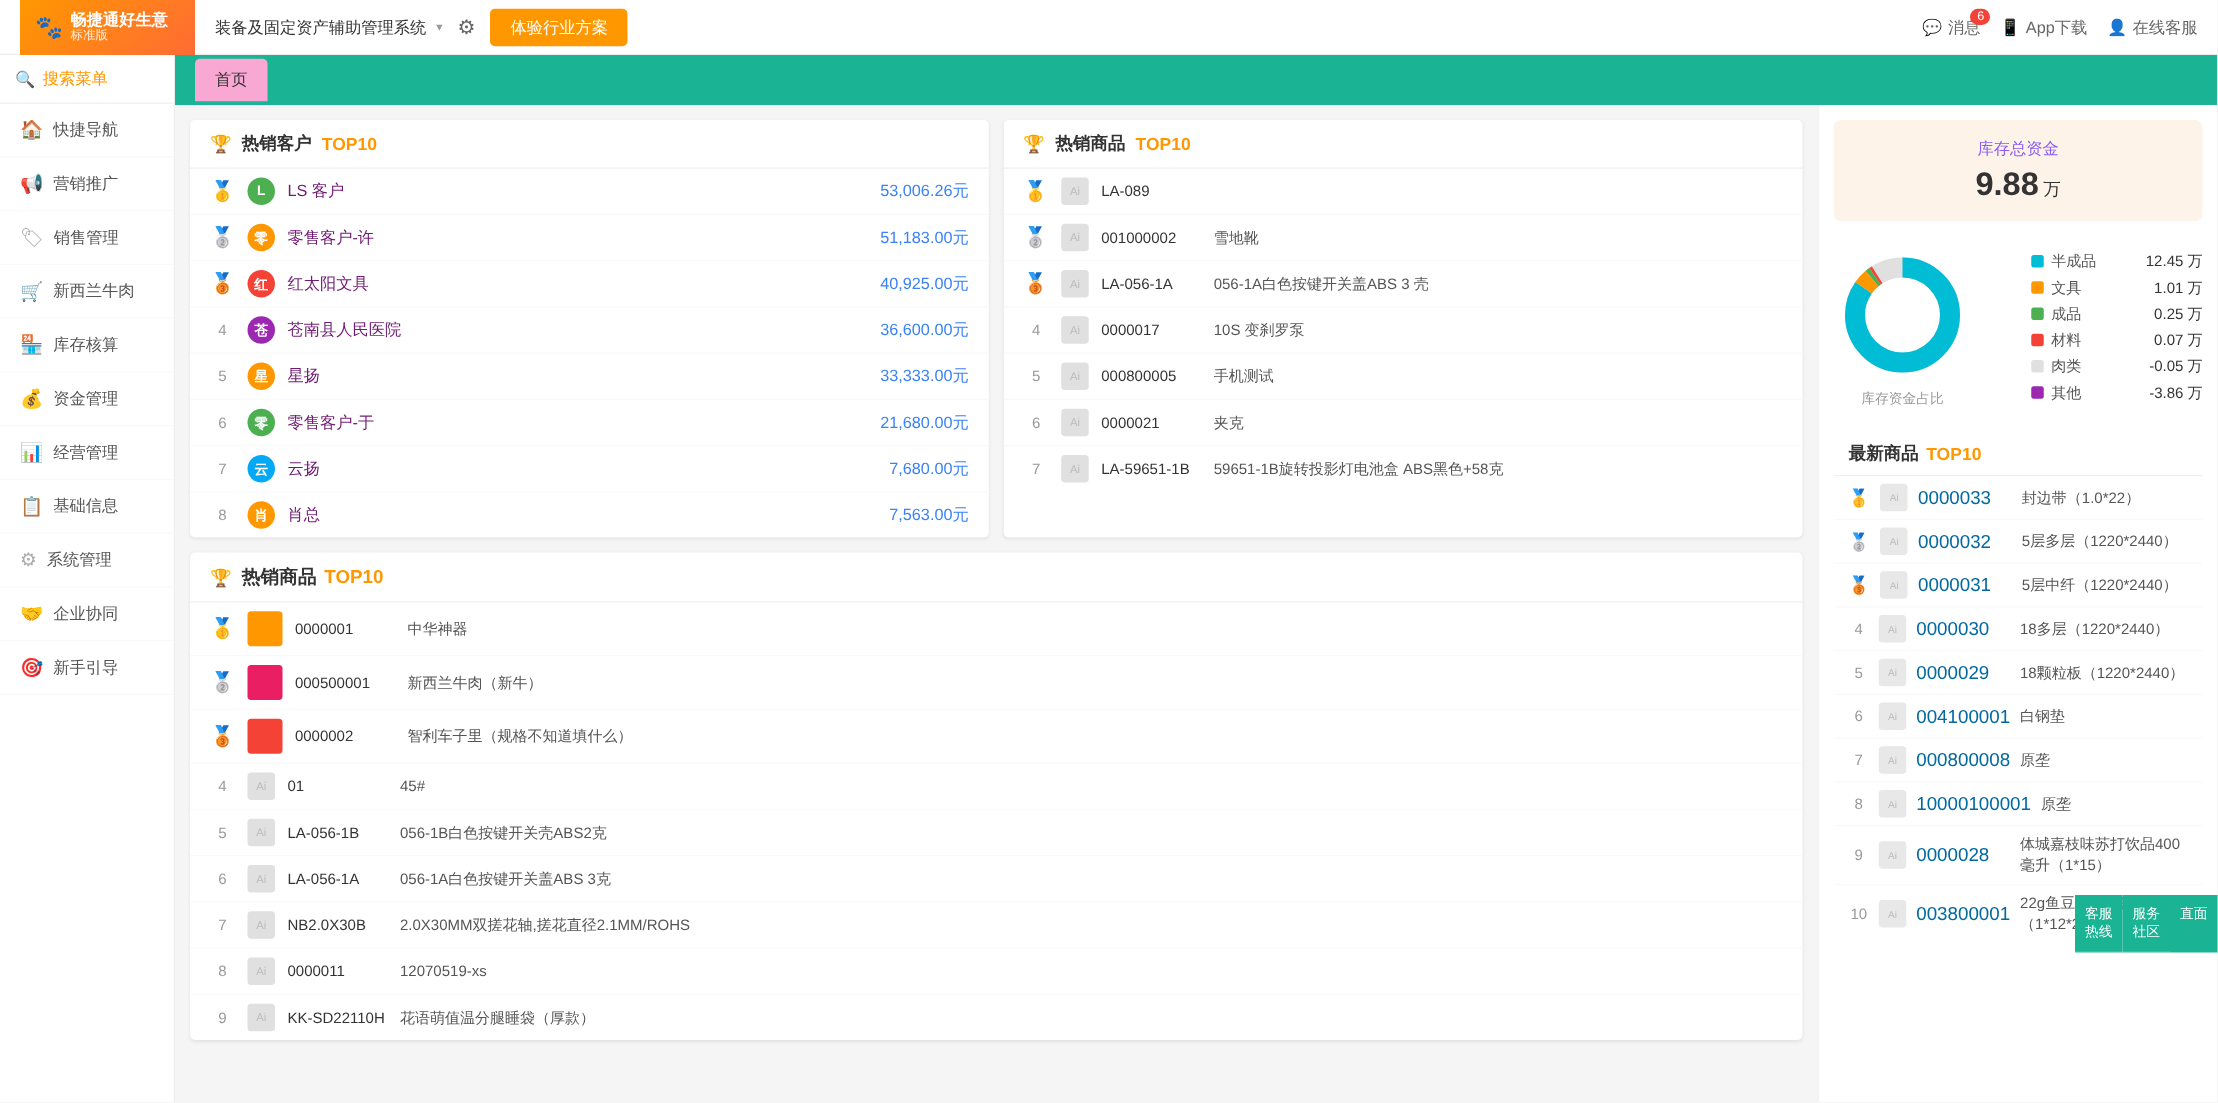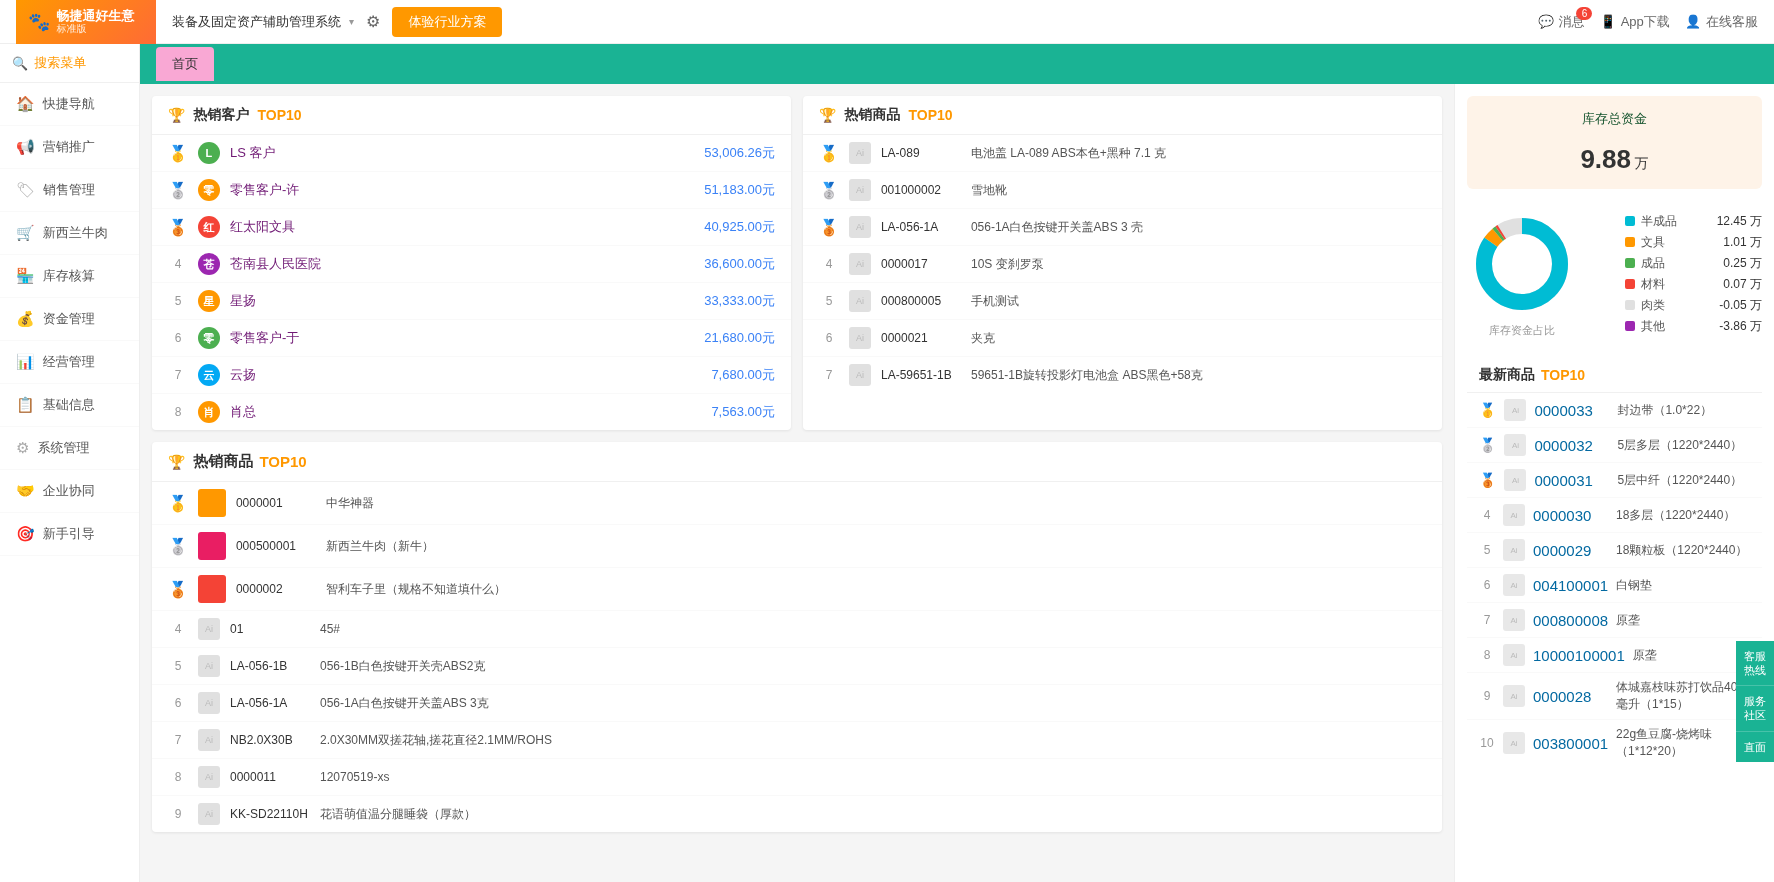--- a/index.html
+++ b/index.html
@@ -86,21 +86,21 @@
     
     .hot-product-row { display: flex; align-items: center; padding: 7px 16px; border-bottom: 1px solid #f9f9f9; gap: 10px; }
     .hot-product-row:last-child { border-bottom: none; }
     .product-img { width: 28px; height: 28px; background: #f0f0f0; border-radius: 3px; display: flex; align-items: center; justify-content: center; font-size: 10px; color: #bbb; flex-shrink: 0; }
     .product-code { color: #333; font-size: 12px; min-width: 80px; }
     .product-name { color: #555; font-size: 12px; flex: 1; }
 
     
     .right-panel { width: 320px; background: #fff; border-left: 1px solid #eee; overflow-y: auto; padding: 12px; display: flex; flex-direction: column; gap: 12px; flex-shrink: 0; }
     .inventory-total { background: #fef3e8; border-radius: 6px; padding: 14px 16px; text-align: center; }
-    .inventory-title { font-size: 13px; color: #14532d; margin-bottom: 16px; }
+    .inventory-title { font-size: 13px; color: #8b5cf6; margin-bottom: 4px; }
     .inventory-amount { font-size: 26px; font-weight: bold; color: #333; }
     .inventory-unit { font-size: 14px; color: #333; }
 
     
     .chart-section { display: flex; align-items: center; gap: 16px; padding: 8px 0; }
     .donut-container { position: relative; width: 110px; height: 110px; flex-shrink: 0; }
     .donut-container svg { width: 110px; height: 110px; }
     .chart-legend { flex: 1; display: flex; flex-direction: column; gap: 4px; }
     .legend-item { display: flex; align-items: center; gap: 6px; font-size: 12px; padding-left: 32px; }
     .legend-dot { width: 10px; height: 10px; border-radius: 2px; flex-shrink: 0; }
@@ -117,21 +117,21 @@
     .np-name { font-size: 12px; color: #555; flex: 1; }
 
     
     ::-webkit-scrollbar { width: 4px; }
     ::-webkit-scrollbar-track { background: #f0f0f0; }
     ::-webkit-scrollbar-thumb { background: #ccc; border-radius: 2px; }
 
     
     .float-btns {
       position: fixed; right: 0; bottom: 120px;
-      display: flex; flex-direction: column; gap: 0;
+      display: flex; flex-direction: row; gap: 0;
     }
     .float-btn {
       background: #1ab394; color: #fff; width: 38px; padding: 8px 4px;
       text-align: center; font-size: 11px; cursor: pointer; line-height: 1.3;
       border-bottom: 1px solid rgba(255,255,255,0.2);
     }
     .float-btn:last-child { border-bottom: none; }
 
     .section-title { font-size: 15px; font-weight: bold; color: #333; display: flex; align-items: center; gap: 6px; }
     .section-title .top-label { color: #ff9800; }
@@ -303,21 +303,20 @@
               <span>热销商品</span>
               <span class="top10-badge">TOP10</span>
             </div>
             <div id="hot-products-right-list">
                 <div class="hot-product-row">
     <span style="font-size:16px;">🥇</span>
     <div class="gray-placeholder">
                     <span style="font-size:9px;color:#bbb;">Ai</span>
                   </div>
     <span class="product-code">LA-089</span>
-    <span class="product-name">电池盖 LA-089 ABS本色+黑种 7.1 克</span>
   </div>
                 <div class="hot-product-row">
     <span style="font-size:16px;">🥈</span>
     <div class="gray-placeholder">
                     <span style="font-size:9px;color:#bbb;">Ai</span>
                   </div>
     <span class="product-code">001000002</span>
     <span class="product-name">雪地靴</span>
   </div>
                 <div class="hot-product-row">

